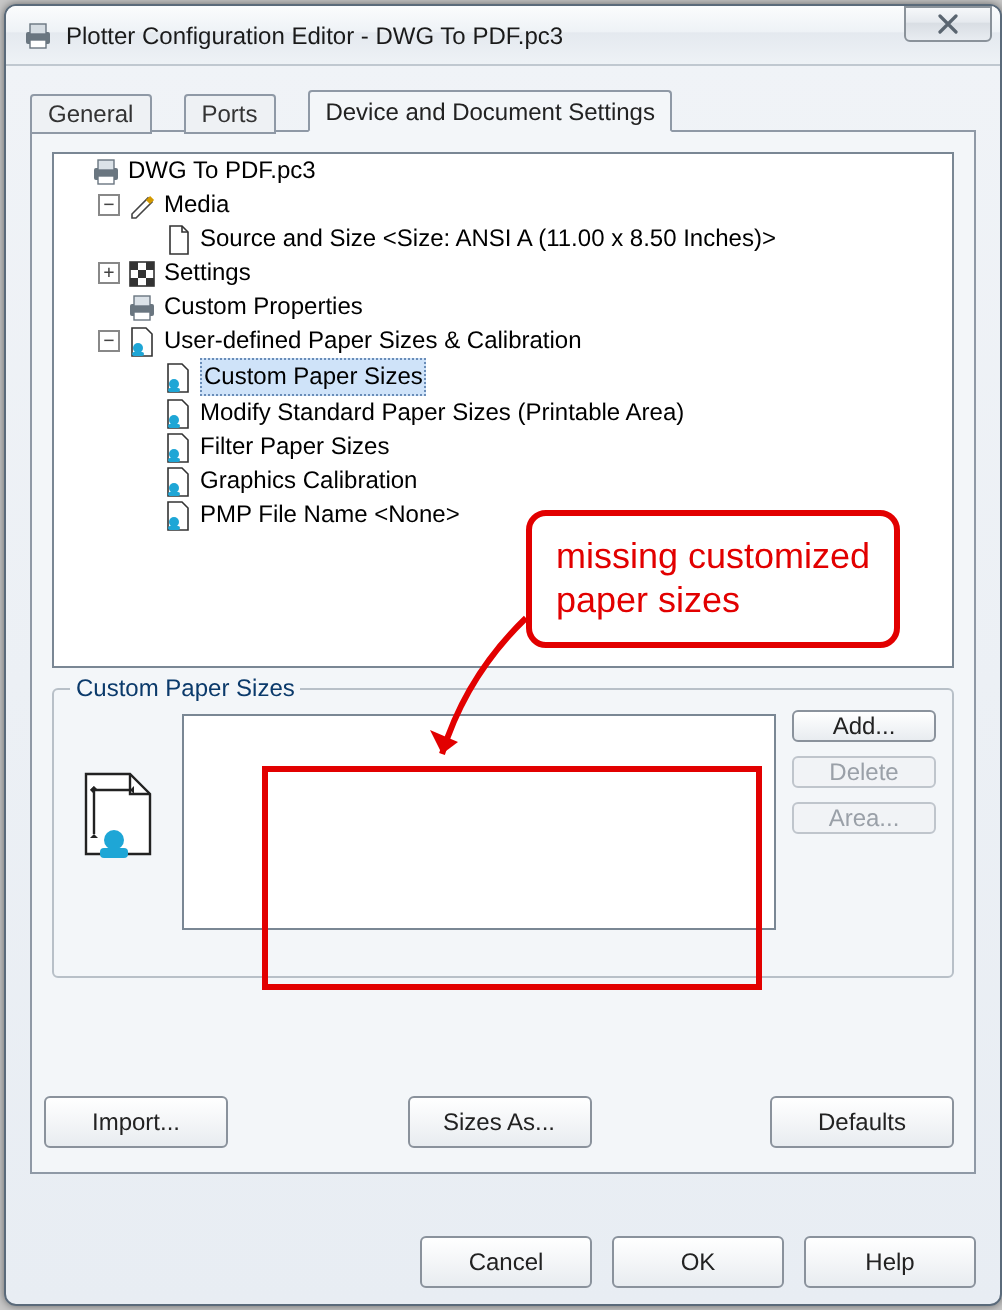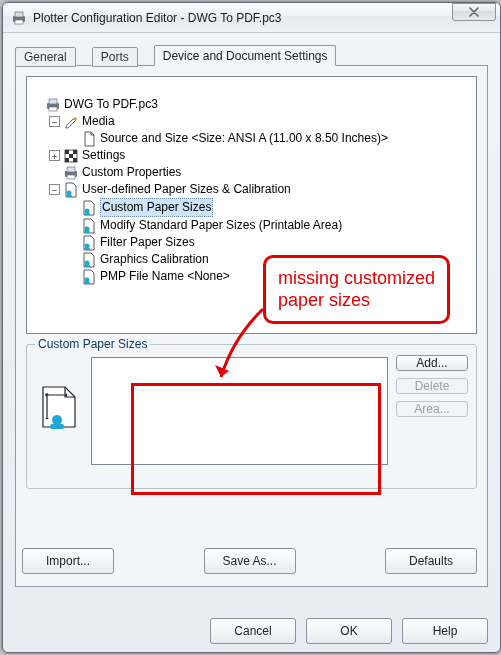--- a/index.html
+++ b/index.html
@@ -91,21 +91,21 @@
     background: #f3f6f9;
     height: 522px;
     padding: 10px;
     position: relative;
   }
   .tree {
     border: 1px solid #7a8794;
     background: #ffffff;
     height: 258px;
     overflow: auto;
-    padding: 19px 2px;
+    padding: 0 2px;
   }
   .tree ul { list-style: none; margin:0; padding:0 0 0 18px; }
   .tree > ul { padding-left: 2px; }
   .tree li {
     white-space: nowrap;
     line-height: 17px;
     display: flex;
     align-items: center;
     flex-wrap: wrap;
   }
@@ -390,21 +390,21 @@
           <div class="side-btns">
             <div class="btn">Add...</div>
             <div class="btn disabled">Delete</div>
             <div class="btn disabled">Area...</div>
           </div>
         </div>
       </div>
 
       <div class="bottom-btns">
         <div class="btn">Import...</div>
-        <div class="btn">Save As...</div>
+        <div class="btn">Sizes As...</div>
         <div class="btn">Defaults</div>
       </div>
     </div>
   </div>
 
   <div class="dialog-btns">
     <div class="btn">Cancel</div>
     <div class="btn">OK</div>
     <div class="btn">Help</div>
   </div>

